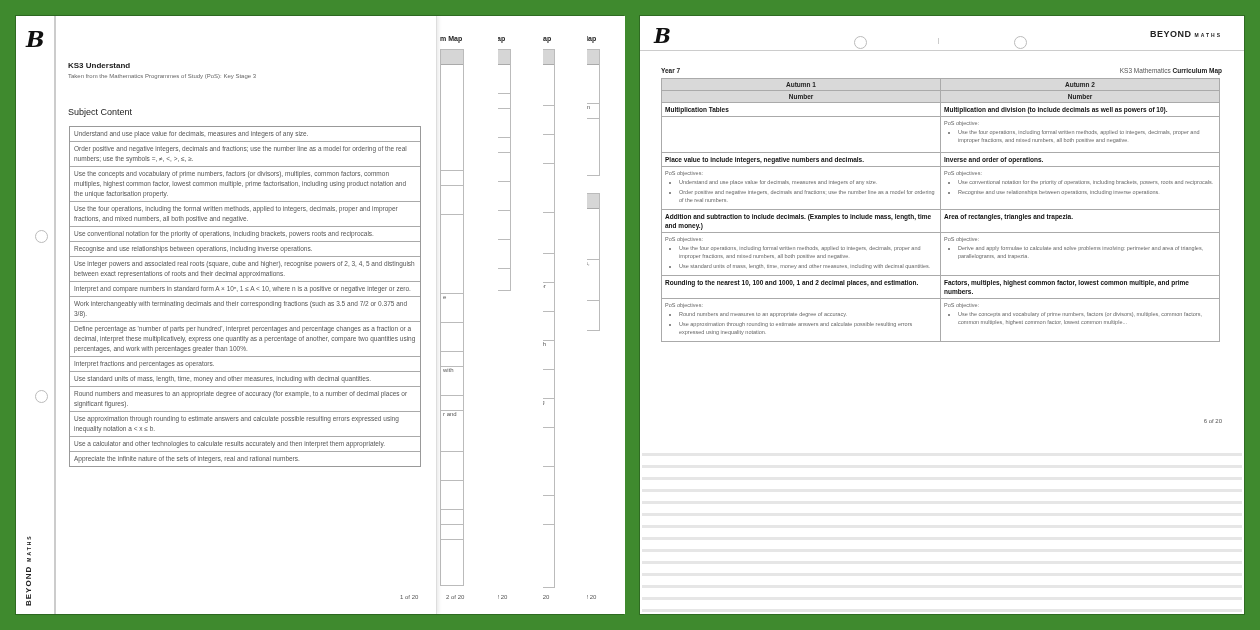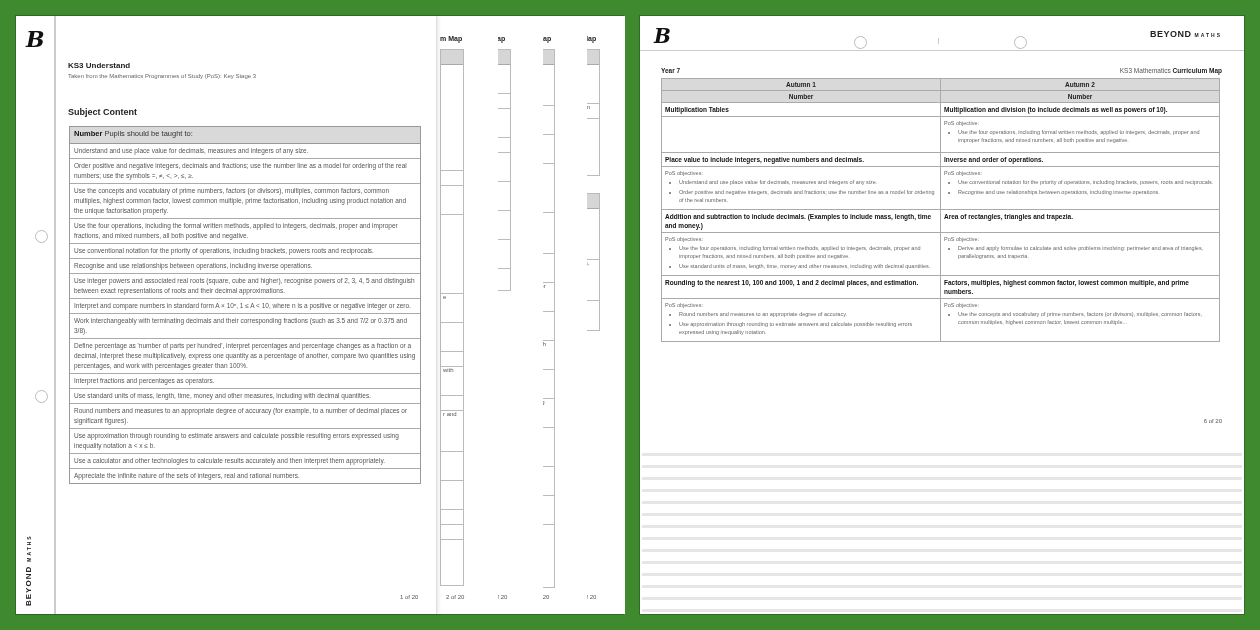--- a/index.html
+++ b/index.html
@@ -20,21 +20,21 @@
   #front-page{position:absolute;left:0;top:0;width:420px;height:598px;background:#fff;border-right:1px solid #ddd;box-shadow:2px 0 3px rgba(0,0,0,0.08);}
   .binder-line{position:absolute;left:38px;top:0;width:2px;height:598px;background:#ccc;}
   .hole{position:absolute;width:11px;height:11px;border:1px solid #bbb;border-radius:50%;background:#fff;}
   .logo-b{position:absolute;font-family:"DejaVu Serif",serif;font-weight:bold;font-style:italic;font-size:22px;color:#111;}
   .brand-vertical{position:absolute;left:8px;top:590px;transform:rotate(-90deg);transform-origin:left top;font-size:8px;font-weight:bold;letter-spacing:1px;color:#222;white-space:nowrap;}
   .brand-vertical small{font-size:5px;letter-spacing:2px;margin-left:4px;}
   .doc-title{position:absolute;left:52px;top:22px;font-size:17px;color:#333;white-space:nowrap;}
   .doc-title b{color:#111;}
   .doc-sub{position:absolute;left:52px;top:45px;font-size:8px;font-weight:bold;color:#222;}
   .doc-src{position:absolute;left:52px;top:57px;font-size:6px;color:#666;}
-  .doc-section{position:absolute;left:52px;top:91px;font-size:9px;font-weight:bold;color:#222;}
+  .doc-section{position:absolute;left:52px;top:91px;font-size:9px;font-weight:normal;color:#222;}
   .obj-table{position:absolute;left:53px;top:110px;width:350px;border:1px solid #999;}
   .obj-head{background:#d9d9d9;border-bottom:1px solid #999;font-size:7.5px;padding:2px 4px;height:12px;}
   .obj-head b{color:#111;}
   .obj-row{font-size:6.5px;line-height:10px;color:#555;padding:2px 4px;border-bottom:1px solid #aaa;overflow:hidden;}
   .obj-row:last-child{border-bottom:none;}
   .page-num{position:absolute;font-size:6px;color:#555;}
 
   
   .r-logo{left:14px;top:8px;font-size:20px;}
   .r-brand{position:absolute;right:22px;top:13px;font-size:9px;font-weight:bold;color:#222;letter-spacing:0.5px;}
@@ -144,21 +144,20 @@
     <div class="hole" style="left:19px;top:214px;"></div>
     <div class="hole" style="left:19px;top:374px;"></div>
     <div class="logo-b" style="left:10px;top:10px;">B</div>
     <div class="brand-vertical"><span>BEYOND</span><small>MATHS</small></div>
 
     <div class="doc-sub">KS3 Understand</div>
     <div class="doc-src">Taken from the Mathematics Programmes of Study (PoS): Key Stage 3</div>
     <div class="doc-section">Subject Content</div>
 
     <div class="obj-table">
-      <div class="obj-head"><b>Number</b><span> Pupils should be taught to:</span></div>
       <div class="obj-row">Understand and use place value for decimals, measures and integers of any size.</div>
       <div class="obj-row">Order positive and negative integers, decimals and fractions; use the number line as a model for ordering of the real numbers; use the symbols =, ≠, &lt;, &gt;, ≤, ≥.</div>
       <div class="obj-row">Use the concepts and vocabulary of prime numbers, factors (or divisors), multiples, common factors, common multiples, highest common factor, lowest common multiple, prime factorisation, including using product notation and the unique factorisation property.</div>
       <div class="obj-row">Use the four operations, including the formal written methods, applied to integers, decimals, proper and improper fractions, and mixed numbers, all both positive and negative.</div>
       <div class="obj-row">Use conventional notation for the priority of operations, including brackets, powers roots and reciprocals.</div>
       <div class="obj-row">Recognise and use relationships between operations, including inverse operations.</div>
       <div class="obj-row">Use integer powers and associated real roots (square, cube and higher), recognise powers of 2, 3, 4, 5 and distinguish between exact representations of roots and their decimal approximations.</div>
       <div class="obj-row">Interpret and compare numbers in standard form A × 10ⁿ, 1 ≤ A &lt; 10, where n is a positive or negative integer or zero.</div>
       <div class="obj-row">Work interchangeably with terminating decimals and their corresponding fractions (such as 3.5 and 7/2 or 0.375 and 3/8).</div>
       <div class="obj-row">Define percentage as 'number of parts per hundred', interpret percentages and percentage changes as a fraction or a decimal, interpret these multiplicatively, express one quantity as a percentage of another, compare two quantities using percentages, and work with percentages greater than 100%.</div>

